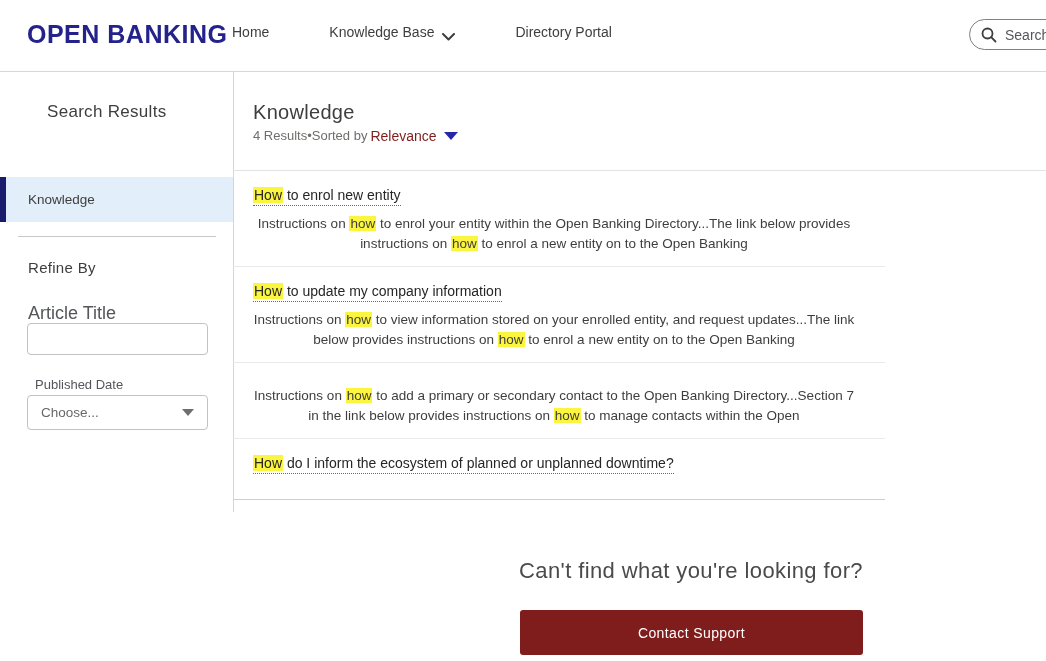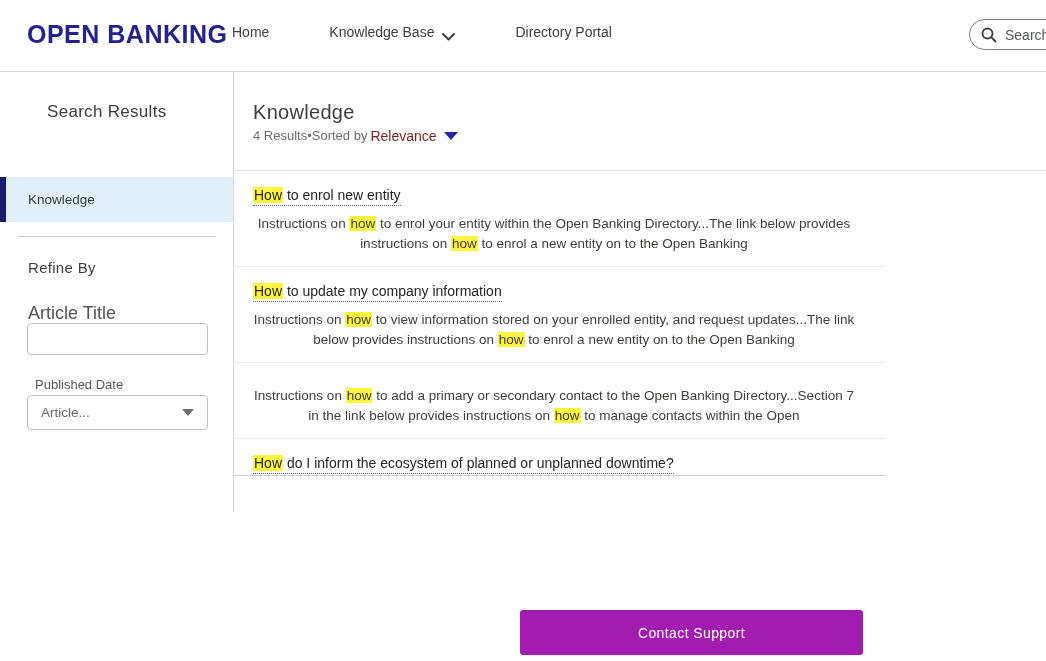--- a/index.html
+++ b/index.html
@@ -35,28 +35,28 @@
   
   .main-title { position:absolute; left:253px; top:101px; font-size:20px; color:#3e3e3c; letter-spacing:0.3px; }
   .results-meta { position:absolute; left:253px; top:128px; font-size:13px; color:#706e6b; display:flex; align-items:flex-start; }
   .sort-trigger { display:flex; align-items:center; gap:7px; cursor:pointer; margin-left:3px; }
   .sort-value { font-size:14px; color:#7f1d1d; }
   .tri-down-blue { width:0; height:0; border-left:7px solid transparent; border-right:7px solid transparent; border-top:8px solid #2526A9; }
   .meta-divider { position:absolute; left:233px; top:170px; width:813px; height:1px; background:#e3e3e3; }
 
   .results-list { position:absolute; left:233px; top:171px; width:652px; }
   .result-row { padding:14px 30px 13px 20px; border-bottom:1px solid #eaeaea; }
-  .result-row:last-child { border-bottom:1px solid #cfcfcf; padding-bottom:2px; }
+  .result-row:last-child { border-bottom:1px solid #cfcfcf; padding-bottom:26px; }
   .result-title { font-size:14px; color:#262626; text-decoration:none; border-bottom:1px dotted #6b6b6b; padding-bottom:2px; cursor:pointer; display:inline; line-height:20px; }
   .result-snippet { margin-top:9px; font-size:13.5px; line-height:19.5px; color:#3e3e3c;text-align:center; }
   mark { background:#FBF53F; color:inherit; padding:0 1px; }
 
   
   .footer-heading { position:absolute; left:691px; top:558px; transform:translateX(-50%); font-size:22px; color:#4a4a4a; letter-spacing:0.4px; white-space:nowrap; }
-  .contact-btn { position:absolute; left:520px; top:610px; width:343px; height:45px; background:#a21caf; color:#fff; border:none; border-radius:3px; font-family:"Liberation Sans", sans-serif; font-size:14px; letter-spacing:0.4px; cursor:pointer; }
+  .contact-btn { position:absolute; left:520px; top:610px; width:343px; height:45px; background:#7f1d1d; color:#fff; border:none; border-radius:3px; font-family:"Liberation Sans", sans-serif; font-size:14px; letter-spacing:0.4px; cursor:pointer; }
 </style>
 </head>
 <body>
 
 <div id="app">
 
   <div class="header">
     <div class="logo">OPEN BANKING</div>
     <div class="nav">
       <div class="nav-item">
@@ -90,21 +90,21 @@
   <div class="sidebar-title">Search Results</div>
   <div class="sidebar-item-selected">
     <span>Knowledge</span>
   </div>
   <div class="sidebar-hr"></div>
   <div class="refine-title">Refine By</div>
   <div class="field-label-1">Article Title</div>
   <input class="article-input" type="text" value="" style="">
   <div class="field-label-2">Published Date</div>
   <div class="date-select">
-    <span class="value">Article...</span>
+    <span class="value">Choose...</span>
     <span class="tri-down-gray"></span>
   </div>
 
   <div class="main-title">Knowledge</div>
   <div class="results-meta">
     <span>4 Results</span>
     <span>•</span>
     <span>Sorted by</span>
     <span class="sort-trigger">
       <span class="sort-value">Relevance</span>
@@ -122,15 +122,16 @@
         <p class="result-snippet"><span>Instructions on </span><mark>how</mark><span> to view information stored on your enrolled entity, and request updates...The link below provides instructions on </span><mark>how</mark><span> to enrol a new entity on to the Open Banking</span></p>
       </div>
       <div class="result-row">
         <p class="result-snippet"><span>Instructions on </span><mark>how</mark><span> to add a primary or secondary contact to the Open Banking Directory...Section 7 in the link below provides instructions on </span><mark>how</mark><span> to manage contacts within the Open</span></p>
       </div>
       <div class="result-row">
         <div><a class="result-title"><mark>How</mark><span> do I inform the ecosystem of planned or unplanned downtime?</span></a></div>
       </div>
     </div>
 
+  <div class="footer-heading">Can't find what you're looking for?</div>
   <button class="contact-btn">Contact Support</button>
 
 </div>
 
 </body></html>

